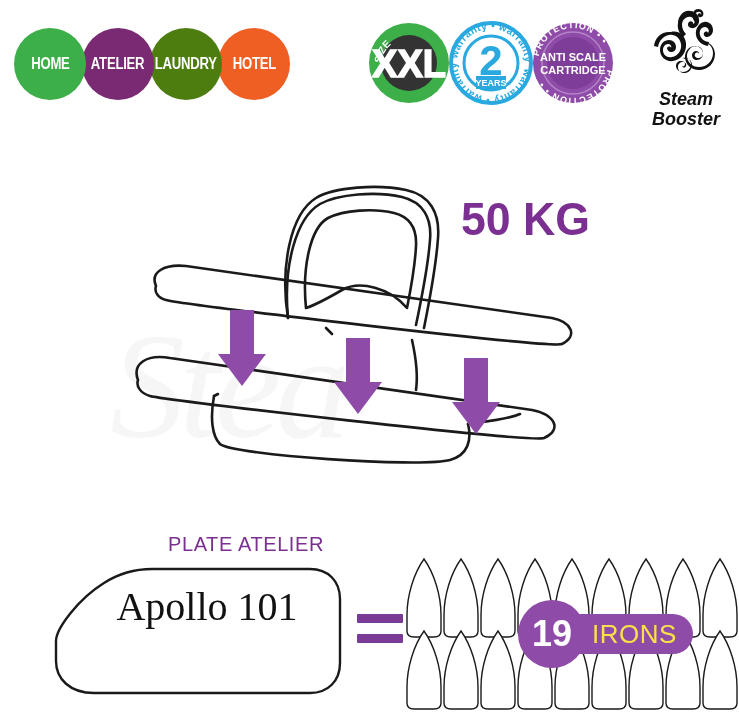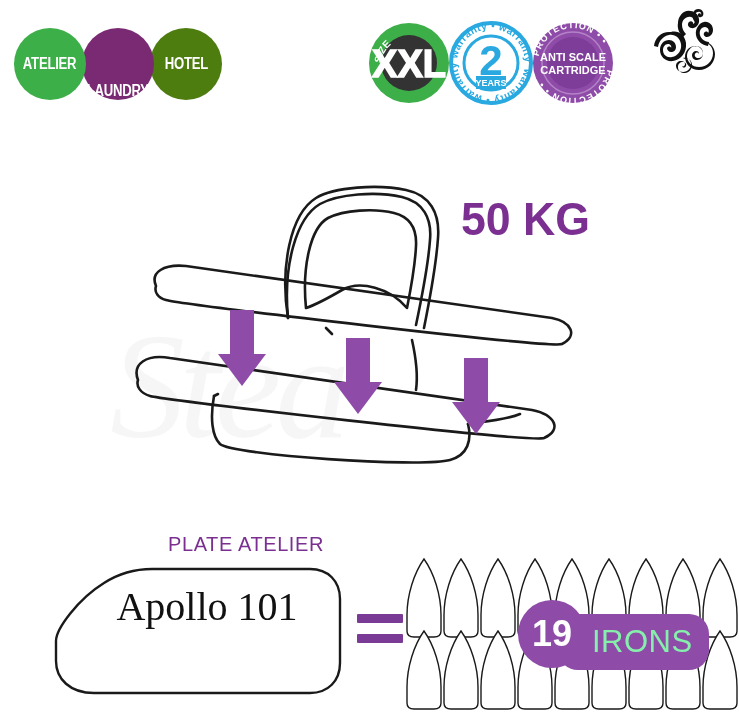--- a/index.html
+++ b/index.html
@@ -28,21 +28,21 @@
     width: 72px;
     height: 72px;
     border-radius: 50%;
     display: flex;
     align-items: center;
     justify-content: center;
     margin-right: -4px;
     position: relative;
   }
   .cat-circle:nth-child(1) { background: #3daf49; z-index: 4; }
-  .cat-circle:nth-child(2) { background: #7a2a72; z-index: 3; align-items: flex-end; }
+  .cat-circle:nth-child(2) { background: #7a2a72; z-index: 3; }
   .cat-circle:nth-child(3) { background: #4d7c0f; z-index: 2; }
   .cat-circle:nth-child(4) { background: #ef5e23; z-index: 1; }
   .cat-label {
     color: #ffffff;
     font-weight: bold;
     font-size: 16px;
     letter-spacing: -0.3px;
     transform: scaleX(0.82);
     white-space: nowrap;
     font-family: "Liberation Sans", sans-serif;
@@ -184,29 +184,29 @@
     left: 518px;
     top: 600px;
     height: 68px;
     display: flex;
     align-items: center;
   }
   #irons-badge .pill {
     position: absolute;
     left: 40px;
     top: 14px;
-    height: 56px;
+    height: 40px;
     padding: 0 16px 0 34px;
     background: #8e4ba8;
     border-radius: 20px;
     display: flex;
     align-items: center;
-    color: #86efac;
-    font-family: "Liberation Sans", sans-serif;
-    font-size: 31px;
+    color: #fde047;
+    font-family: "Liberation Sans", sans-serif;
+    font-size: 26px;
     letter-spacing: 0.5px;
   }
   #irons-badge .count-circle {
     position: relative;
     width: 68px;
     height: 68px;
     border-radius: 50%;
     background: #8e4ba8;
     display: flex;
     align-items: center;
@@ -230,20 +230,23 @@
     opacity: 0.030;
     letter-spacing: -6px;
     pointer-events: none;
     user-select: none;
   }
 </style>
 </head>
 <body>
 
 <div id="category-circles">
+  <div class="cat-circle">
+    <span class="cat-label">HOME</span>
+  </div>
   <div class="cat-circle">
     <span class="cat-label">ATELIER</span>
   </div>
   <div class="cat-circle">
     <span class="cat-label">LAUNDRY</span>
   </div>
   <div class="cat-circle">
     <span class="cat-label">HOTEL</span>
   </div>
 </div>
@@ -303,20 +306,24 @@
   <svg class="sb-mark" width="96" height="74" viewBox="0 0 96 74">
     <g fill="#111111">
       <path d="M46 4c6-3 14 0 15 7 1 6-4 10-8 9-3-1-4-4-2-6 2-2 5 0 4 2 3-1 2-6-2-7-5-1-9 3-9 8 0 4 2 7 4 9l-3 3c-4-4-6-9-5-14 0-5 3-9 6-11z"></path>
       <path d="M66 14c5-1 9 3 9 8 0 4-3 7-6 7-2 0-4-2-3-4 1-2 4-2 4 0 2-2 0-6-3-6-4 0-6 4-5 8 1 4 5 7 9 7l-1 4c-6-1-11-5-12-11-1-6 3-12 8-13z"></path>
       <path d="M33 24c7-2 14 3 15 11 1 9-5 17-13 18-7 1-13-4-13-11 0-6 4-10 9-10 4 0 7 3 7 7 0 3-2 5-5 5-2 0-4-2-4-4 1-2 4-2 4 0 1-2-1-4-3-4-3 0-5 3-5 6 0 5 4 8 9 7 6-1 10-7 9-13-1-6-6-10-12-9-6 1-10 6-11 12l-4-1c1-9 8-15 17-14z"></path>
       <path d="M62 33c8-1 15 5 15 13 0 9-7 16-16 16-8 0-14-6-14-13 0-6 4-11 10-11 4 0 8 3 8 8 0 3-3 6-6 6-3 0-5-2-5-5 0-2 2-4 4-4 2 0 3 1 3 3-1-2-3-2-4 0-1 2 1 4 3 4 3 0 5-2 5-5 0-4-3-7-7-7-5 0-9 5-9 10 0 6 5 11 12 11 8 0 14-6 14-14 0-7-6-12-13-11z"></path>
       <path d="M45 50c4-1 8 2 8 6 0 4-3 8-8 8-4 0-7-3-7-6 0-3 2-5 5-5 2 0 4 1 4 3 0 2-2 3-3 2 1 2 3 2 4 0 1-2-1-4-3-4-3 0-5 2-5 5 0 4 3 6 7 6 4 0 7-4 7-8 0-4-3-7-7-6z"></path>
       <path d="M57 2c3-2 7-1 8 2 1 2 0 5-2 5-2 1-4-1-3-3 1-1 3-1 3 1 1-2-1-4-3-3-2 0-3 2-3 4 0 2 1 3 2 4l-2 2c-2-2-3-5-2-8 0-2 1-3 2-4z"></path>
     </g>
   </svg>
+  <div class="sb-text">
+    <div>Steam</div>
+    <div>Booster</div>
+  </div>
 </div>
 
 <div id="watermark">Stea</div>
 
 <div id="press-illustration">
   <svg width="480" height="300" viewBox="0 0 480 300">
     <g fill="none" stroke="#1a1a1a" stroke-width="2.6" stroke-linejoin="round" stroke-linecap="round">
 
       <path d="M168 150 C 160 100 170 46 196 30 C 214 19 258 16 286 22
                C 310 27 320 45 318 70 C 316 100 308 140 304 160" transform="translate(0,0)"></path>

